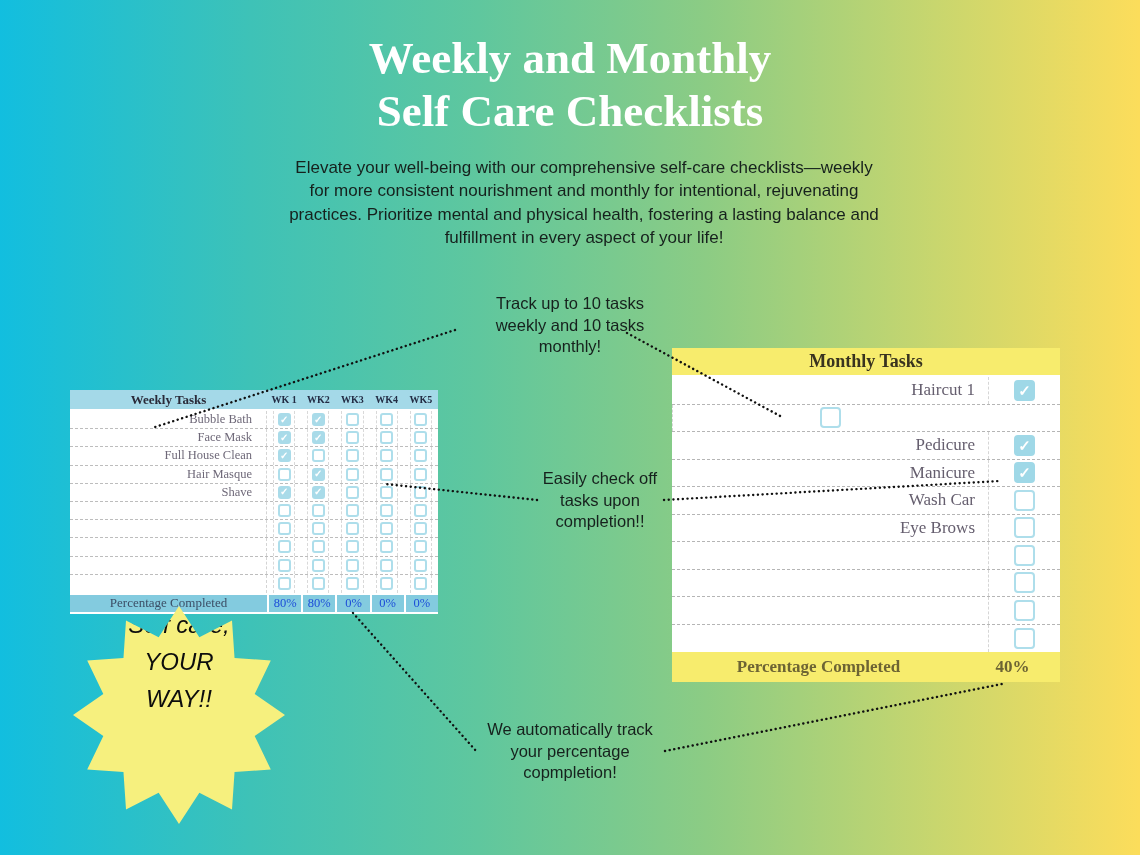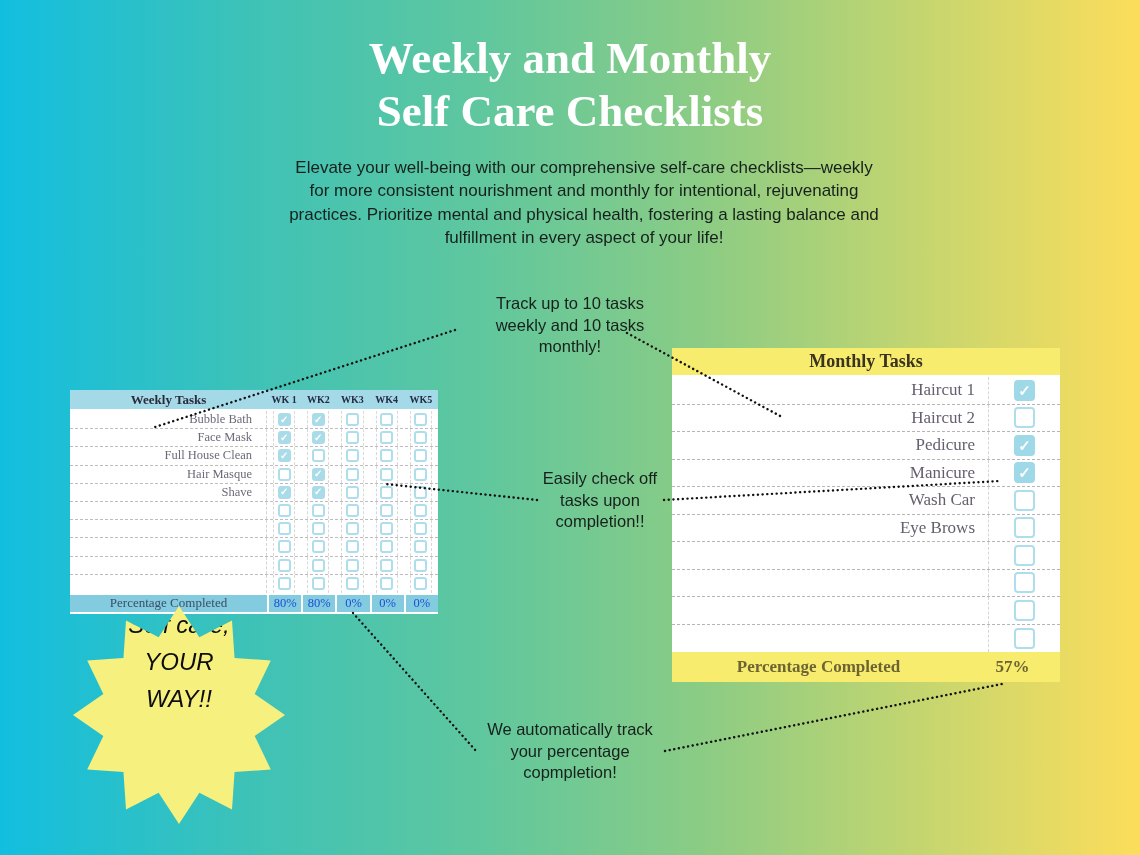--- a/index.html
+++ b/index.html
@@ -299,21 +299,20 @@
   <div class="monthly">
     <div class="m-header">Monthly Tasks</div>
     <div class="m-body">
         <div class="m-row">
           <div class="m-label">Haircut 1</div>
           <div class="m-cb-wrap">
             <div class="cb-lg checked">✓</div>
           </div>
         </div>
         <div class="m-row">
-          <div class="m-label">Haircut 2</div>
           <div class="m-cb-wrap">
             <div class="cb-lg"></div>
           </div>
         </div>
         <div class="m-row">
           <div class="m-label">Pedicure</div>
           <div class="m-cb-wrap">
             <div class="cb-lg checked">✓</div>
           </div>
         </div>
@@ -355,21 +354,21 @@
         </div>
         <div class="m-row">
           <div class="m-label"></div>
           <div class="m-cb-wrap">
             <div class="cb-lg"></div>
           </div>
         </div>
       </div>
     <div class="m-footer">
       <div class="mf-label">Percentage Completed</div>
-      <div class="mf-val">57%</div>
+      <div class="mf-val">40%</div>
     </div>
   </div>
 
   <div class="star">
     <div class="star-text">Self care,
 YOUR
 WAY!!</div>
   </div>
 
   <svg class="lines-overlay" viewBox="0 0 1140 855" xmlns="http://www.w3.org/2000/svg">

